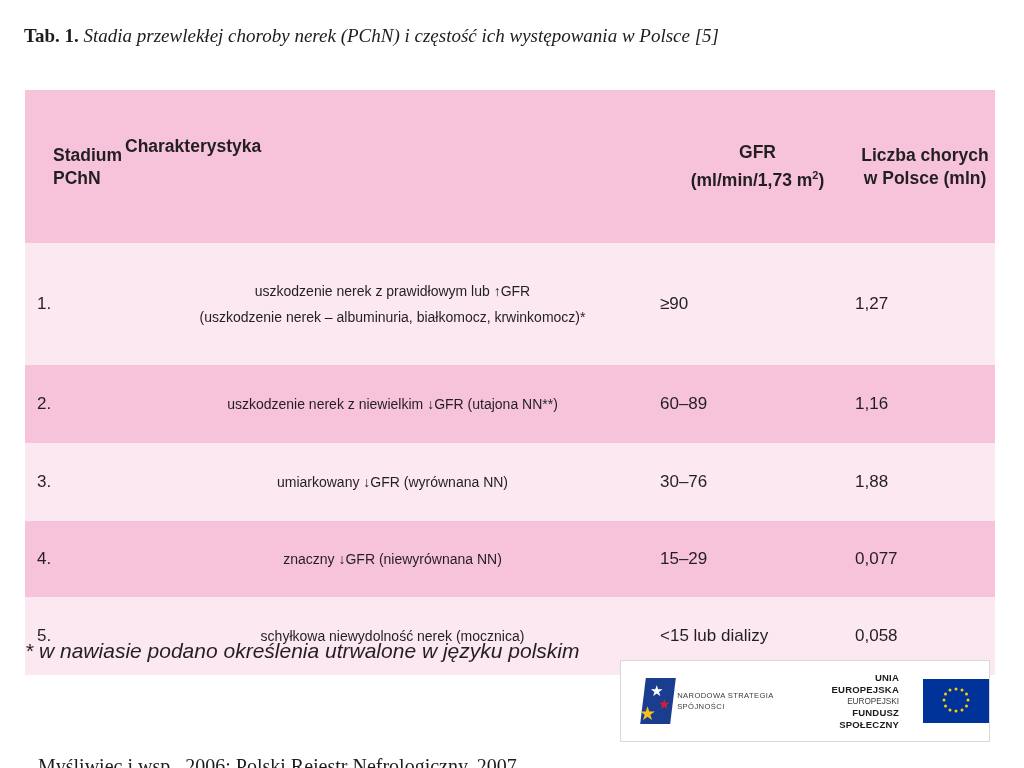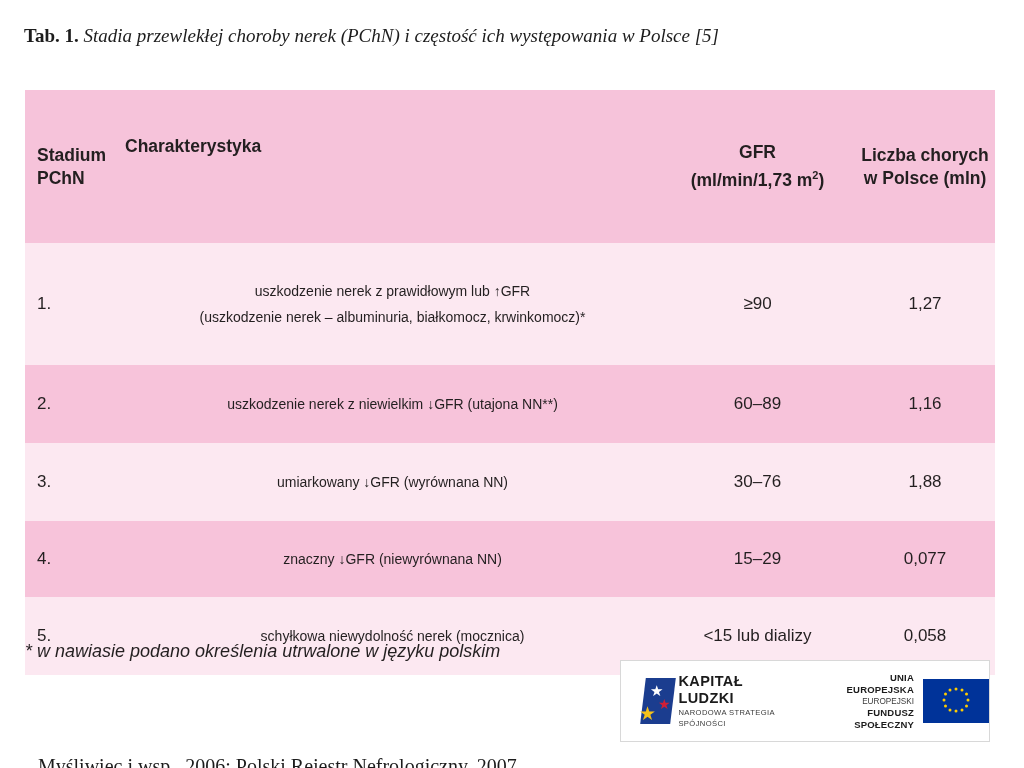--- a/index.html
+++ b/index.html
@@ -61,21 +61,21 @@
   thead th {
     background: #f6c3da;
     font-size: 17.5px;
     font-weight: bold;
     line-height: 23px;
     height: 108px;
     padding-top: 4px;
   }
   th.h-stage {
     text-align: left;
-    padding-left: 12px;
+    padding-left: 28px;
     vertical-align: middle;
   }
   th.h-char {
     text-align: left;
     vertical-align: top;
     padding-top: 45px;
   }
   th.h-gfr, th.h-num {
     text-align: center;
     vertical-align: middle;
@@ -103,39 +103,38 @@
     font-size: 17px;
     vertical-align: middle;
   }
   td.c-char-cell {
     text-align: center;
     font-size: 14px;
     vertical-align: middle;
     margin-left: 36px;
   }
   td.c-gfr-cell, td.c-num-cell {
-    text-align: center;
     font-size: 17px;
     vertical-align: middle;
   }
   tr.r1 td { height: 122px; }
   tr.r2 td { height: 78px; }
   tr.r3 td { height: 78px; }
   tr.r4 td { height: 76px; }
   tr.r5 td { height: 78px; }
 
   
   .footnotes {
     position: absolute;
     left: 25px;
     top: 638px;
     width: 560px;
     font-family: "Liberation Sans", sans-serif;
     font-style: italic;
-    font-size: 18px;
+    font-size: 21px;
     line-height: 26px;
     color: #231f20;
   }
 
   
   .logo-box {
     position: absolute;
     left: 620px;
     top: 660px;
     width: 370px;
@@ -202,21 +201,21 @@
     line-height: 11px;
   }
 
   .eu-group {
     display: flex;
     align-items: center;
     margin-left: 30px;
   }
   .eu-text {
     text-align: right;
-    margin-right: 9px;
+    margin-right: 24px;
   }
   .eu-text .eu-l1 {
     font-size: 9.5px;
     font-weight: bold;
     letter-spacing: 0.2px;
     color: #1b1b1b;
     line-height: 12px;
   }
   .eu-text .eu-l2 {
     font-size: 8.2px;
@@ -327,21 +326,20 @@
 
 <div class="logo-box">
   <div class="kl-group">
     <div class="kl-mark">
       <div class="bg"></div>
       <div class="star-w">★</div>
       <div class="star-r">★</div>
       <div class="star-y">★</div>
     </div>
     <div class="kl-text">
-      <div class="kl-main">KAPITAŁ LUDZKI</div>
       <div class="kl-sub">NARODOWA STRATEGIA SPÓJNOŚCI</div>
     </div>
   </div>
   <div class="eu-group">
     <div class="eu-text">
       <div class="eu-l1">UNIA EUROPEJSKA</div>
       <div class="eu-l2">EUROPEJSKI</div>
       <div class="eu-l3">FUNDUSZ SPOŁECZNY</div>
     </div>
     <div class="eu-flag">

